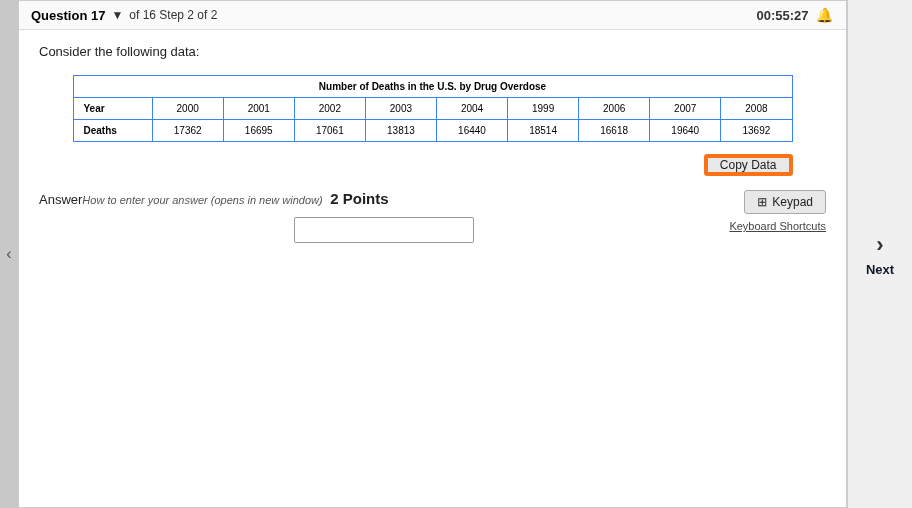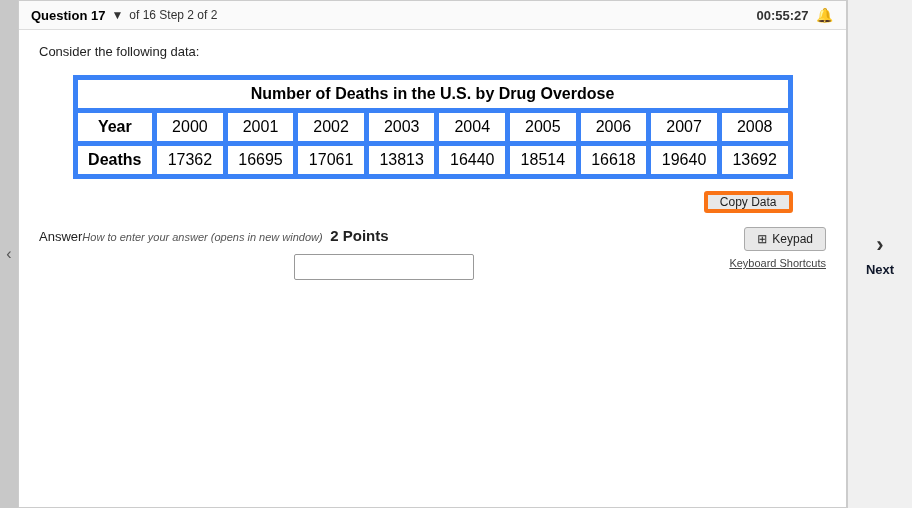--- a/index.html
+++ b/index.html
@@ -104,28 +104,28 @@
     .table-title-row td {
       text-align: center;
       font-size: 13px;
       font-weight: bold;
       padding: 6px 8px;
       border: 1px solid #999;
       background: #fff;
     }
 
     .data-table th, .data-table td {
-      border: 5px solid #3b82f6;
+      border: 1px solid #3b82f6;
       padding: 5px 10px;
       text-align: center;
-      font-size: 16px;
+      font-size: 10px;
     }
     .data-table td.row-header {
       font-weight: bold;
-      text-align: center;
+      text-align: left;
       padding-left: 10px;
     }
 
     
     .copy-data-row {
       display: flex;
       justify-content: flex-end;
       max-width: 720px;
       margin: 0 auto 14px auto;
     }
@@ -269,21 +269,21 @@
             <tr class="table-title-row">
           <td colspan="10">Number of Deaths in the U.S. by Drug Overdose</td>
         </tr>
         <tr>
           <td class="row-header">Year</td>
           <td>2000</td>
           <td>2001</td>
           <td>2002</td>
           <td>2003</td>
           <td>2004</td>
-          <td>2005</td>
+          <td>1999</td>
           <td>2006</td>
           <td>2007</td>
           <td>2008</td>
         </tr>
         <tr>
           <td class="row-header">Deaths</td>
           <td>17362</td>
           <td>16695</td>
           <td>17061</td>
           <td>13813</td>

